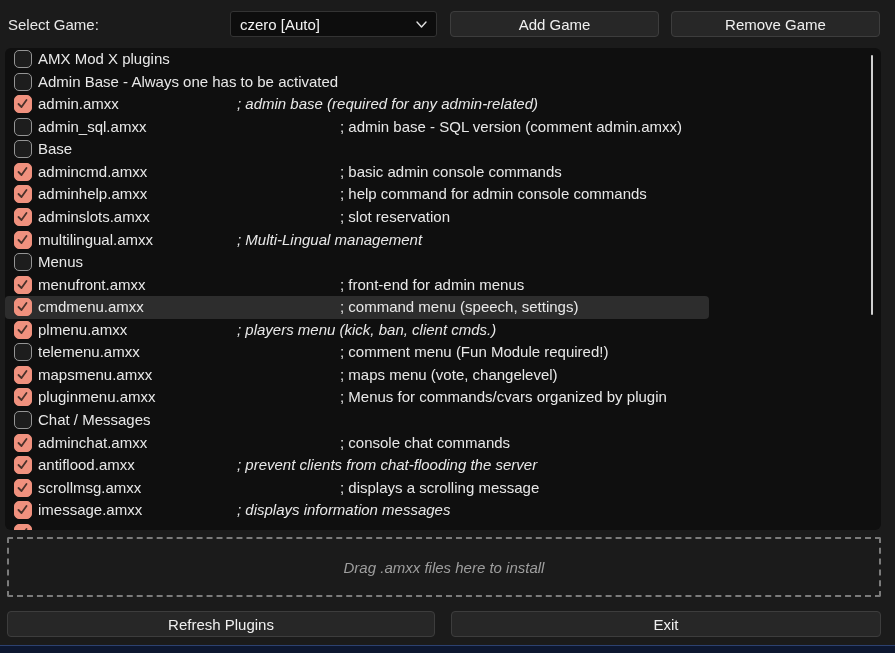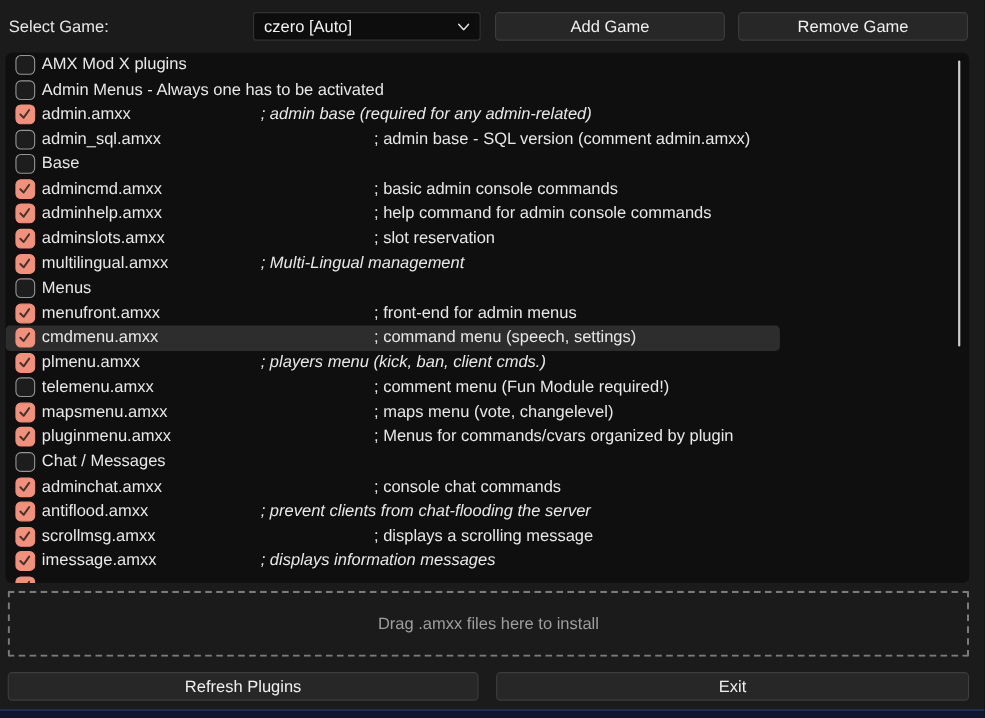--- a/index.html
+++ b/index.html
@@ -72,21 +72,21 @@
   .plugin-comment.col-b { left: 335px; }
   .scrollbar-thumb {
     position: absolute; right: 8px; top: 7px;
     width: 2px; height: 260px; background: #cfcfcf; border-radius: 1px;
   }
 
   
   .dropzone {
     position: absolute; left: 7px; top: 537px; width: 874px; height: 60px;
     border: 2px dashed #7b7b7b; border-radius: 2px;
-    display: flex; align-items: center; justify-content: center;
+    display: flex; align-items: center; justify-content: center; font-style: italic;
   }
   .dropzone-label { font-size: 15px; color: #9e9e9e; }
 
   
   .bottombar { position: absolute; left: 0; top: 604px; width: 895px; height: 41px; }
   .btn-refresh { left: 7px; top: 7px; width: 428px; }
   .btn-exit { left: 451px; top: 7px; width: 430px; }
 
   
   .bottom-strip {
@@ -121,21 +121,21 @@
       <span class="checkbox">
         
       </span>
       <span class="plugin-name">AMX Mod X plugins</span>
       <span class="plugin-comment"></span>
     </div>
       <div class="plugin-row">
       <span class="checkbox">
         
       </span>
-      <span class="plugin-name">Admin Menus - Always one has to be activated</span>
+      <span class="plugin-name">Admin Base - Always one has to be activated</span>
       <span class="plugin-comment"></span>
     </div>
       <div class="plugin-row checked">
       <span class="checkbox">
         <svg viewBox="0 0 13 13">
           <path d="M2.5 7l3 3 5-7" stroke="#4a322b" stroke-width="1.8" fill="none" stroke-linecap="round" stroke-linejoin="round"></path>
         </svg>
       </span>
       <span class="plugin-name">admin.amxx</span>
       <span class="plugin-comment col-a">; admin base (required for any admin-related)</span>

